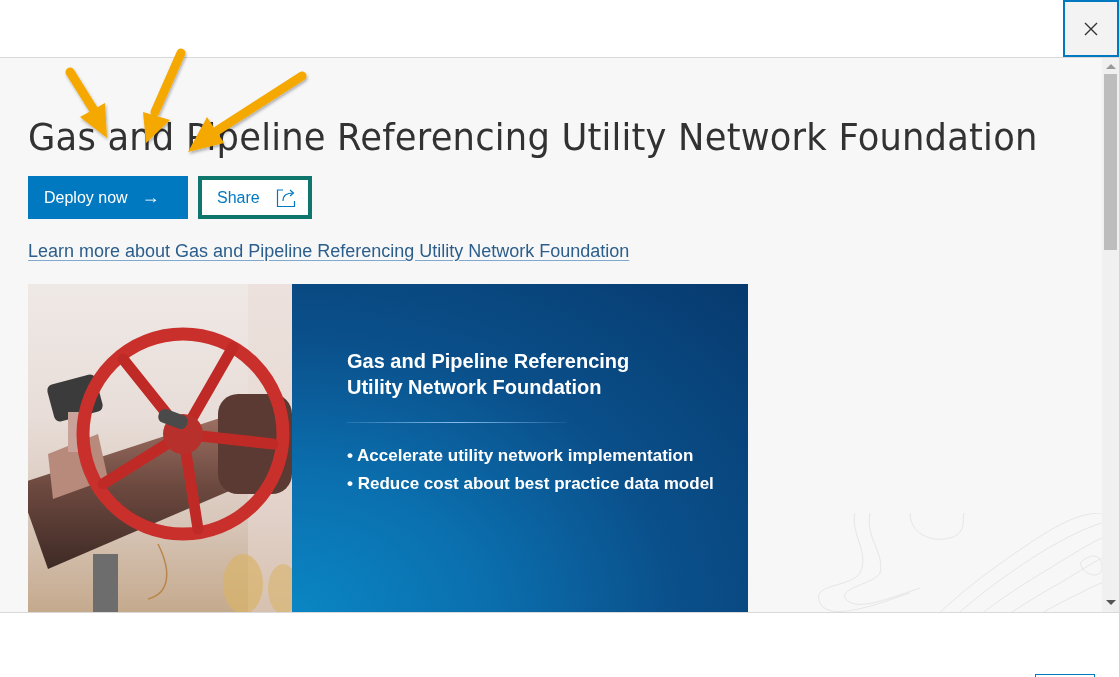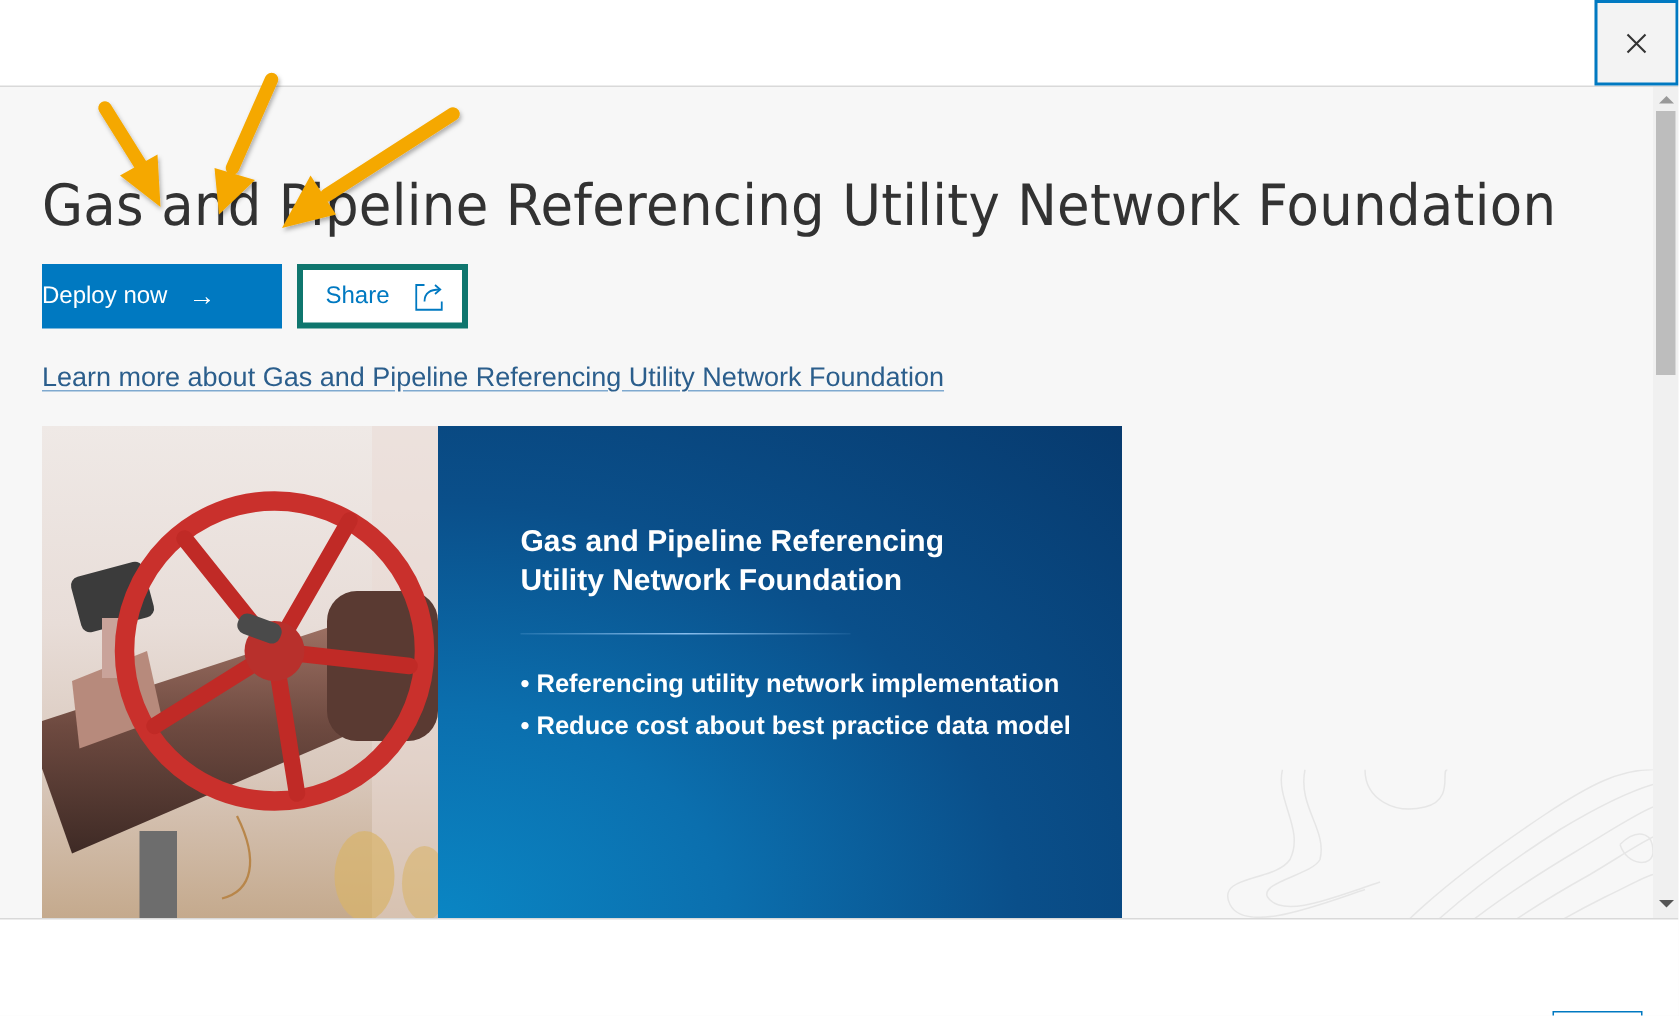--- a/index.html
+++ b/index.html
@@ -3,21 +3,21 @@
 <meta charset="utf-8">
 <style>
   * { box-sizing: border-box; margin: 0; padding: 0; }
   html, body { width: 1119px; height: 677px; overflow: hidden; background: #ffffff; font-family: "Liberation Sans", sans-serif; }
   .modal { position: relative; width: 1119px; height: 677px; background: #fff; }
   .header { position: absolute; left: 0; top: 0; width: 1119px; height: 58px; background: #fff; border-bottom: 1px solid #d9d9d9; }
   .close-x { position: absolute; left: 1063px; top: 0; width: 56px; height: 57px; border: 2px solid #0079c1; background: #f3f3f3; display: flex; align-items: center; justify-content: center; cursor: pointer; }
   .body { position: absolute; left: 0; top: 58px; width: 1119px; height: 554px; background: #f7f7f7; overflow: hidden; }
   .contour { position: absolute; left: 740px; top: 455px; width: 362px; height: 160px; }
   .title { position: absolute; left: 28px; top: 57px; font-size: 38px; font-weight: 300; color: #2b2b2b; letter-spacing: 0.2px; white-space: nowrap; font-family: "DejaVu Sans", sans-serif; font-weight: normal; transform: scaleX(0.93); transform-origin: left center; color: #323232; }
-  .btn-deploy { position: absolute; left: 28px; top: 118px; width: 160px; height: 43px; background: #0079c1; color: #fff; font-size: 16px; display: flex; align-items: center; padding-left: 0; cursor: pointer; }
+  .btn-deploy { position: absolute; left: 28px; top: 118px; width: 160px; height: 43px; background: #0079c1; color: #fff; font-size: 16px; display: flex; align-items: center; padding-left: 16px; cursor: pointer; }
   .btn-deploy .arrow { margin-left: 14px; font-size: 18px; }
   .btn-share { position: absolute; left: 198px; top: 118px; width: 114px; height: 43px; border: 4px solid #0f766e; background: #fff; color: #0079c1; font-size: 16px; display: flex; align-items: center; padding-left: 15px; cursor: pointer; }
   .btn-share .share-ico { margin-left: 16px; width: 20px; height: 20px; }
   .learn { position: absolute; left: 28px; top: 183px; font-size: 18px; color: #2b5e8c; text-decoration: underline; text-decoration-color: #7fa9cf; text-underline-offset: 3px; cursor: pointer; white-space: nowrap; }
   .banner { position: absolute; left: 28px; top: 226px; width: 720px; height: 330px; overflow: hidden; padding-left: 40px; }
   .photo { position: absolute; left: 0; top: 0; width: 264px; height: 330px; background: linear-gradient(180deg, #efe9e6 0%, #e8ddd8 40%, #d9c8bc 70%, #c4a98c 100%); overflow: hidden; }
   .slide { position: absolute; left: 264px; top: 0; width: 456px; height: 330px; background: radial-gradient(ellipse at 0% 100%, #0a86c4 0%, #0b6fae 30%, #0a4f8a 60%, #073a6e 100%); color: #fff; }
   .slide-title { position: absolute; left: 55px; top: 64px; font-size: 20px; font-weight: bold; line-height: 26px; }
   .slide-rule { position: absolute; left: 55px; top: 138px; width: 220px; height: 1px; background: linear-gradient(90deg, rgba(120,180,230,0.2), rgba(150,200,245,0.9), rgba(120,180,230,0.1)); }
   .slide-bullets { position: absolute; left: 55px; top: 158px; font-size: 17px; font-weight: bold; line-height: 28px; }
@@ -111,21 +111,21 @@
           <path d="M130 260 C145 290 140 310 120 315" stroke="#b8864a" stroke-width="1.5" fill="none"></path>
         </svg>
       </div>
       <div class="slide">
         <div class="slide-title">
           <div>Gas and Pipeline Referencing</div>
           <div>Utility  Network  Foundation</div>
         </div>
         <div class="slide-rule"></div>
         <div class="slide-bullets">
-          <div>• Referencing utility network implementation</div>
+          <div>• Accelerate utility network implementation</div>
           <div>• Reduce cost about best practice data model</div>
         </div>
       </div>
     </div>
   </div>
 
   <div class="scrollbar">
     <div class="sb-up"></div>
     <div class="sb-thumb"></div>
     <div class="sb-down"></div>

